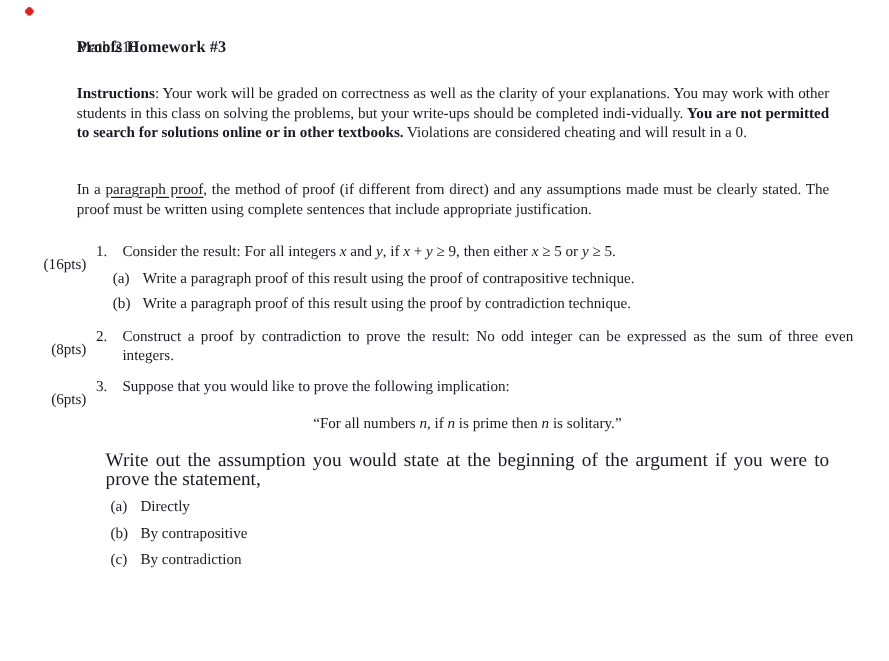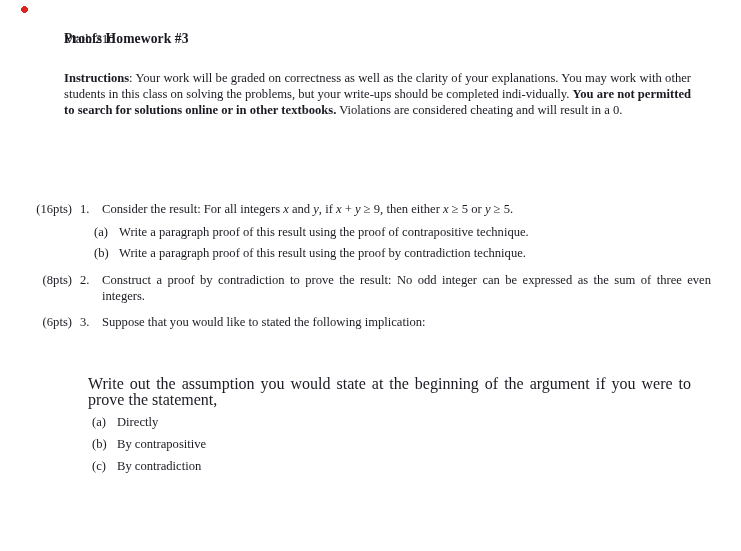--- a/index.html
+++ b/index.html
@@ -92,21 +92,21 @@
 
   
   .problem {
     position: absolute;
     font-size: 12.6px;
     line-height: 16.1px;
   }
   .pts {
     position: absolute;
     left: 0;
-    top: 0;
+    top: 11px;
     width: 58px;
     text-align: right;
     white-space: nowrap;
   }
   .qnum {
     position: absolute;
     left: 66px;
     top: 0;
     width: 16px;
     text-align: left;
@@ -193,20 +193,21 @@
 
   <div class="red-mark"></div>
 
   <div class="header-row">
     <span class="course-code">Math 210</span>
     <span class="doc-title">Proofs Homework #3</span>
   </div>
 
   <div class="block instructions"><b>Instructions</b><span>: </span><span>Your work will be graded on correctness as well as the clarity of your explanations. You may work with other students in this class on solving the problems, but your write-ups should be completed indi-vidually. </span><b>You are not permitted to search for solutions online or in other textbooks.</b><span> Violations are considered cheating and will result in a 0.</span></div>
 
+  <div class="block para-proof"><span>In a </span><u>paragraph proof</u><span>, the method of proof (if different from direct) and any assumptions made must be clearly stated. The proof must be written using complete sentences that include appropriate justification.</span></div>
 
   <div class="problem" id="problem-1">
     <span class="pts">(16pts)</span>
     <span class="qnum">1.</span>
     <span class="qbody"><span>Consider the result: For all integers </span><span class="mv">x</span><span> and </span><span class="mv">y</span><span>, if </span><span class="mv">x</span><span> + </span><span class="mv">y</span><span> ≥ 9, then either </span><span class="mv">x</span><span> ≥ 5 or </span><span class="mv">y</span><span> ≥ 5.</span></span>
   </div>
 
   <div class="subitem" id="q1-sub-a">
     <span class="sublabel">(a)</span>
     <span class="subtext">Write a paragraph proof of this result using the proof of contrapositive technique.</span>
@@ -218,23 +219,24 @@
 
   <div class="problem" id="problem-2">
     <span class="pts">(8pts)</span>
     <span class="qnum">2.</span>
     <span class="qbody">Construct a proof by contradiction to prove the result: No odd integer can be expressed as the sum of three even integers.</span>
   </div>
 
   <div class="problem" id="problem-3">
     <span class="pts">(6pts)</span>
     <span class="qnum">3.</span>
-    <span class="qbody">Suppose that you would like to stated the following implication:</span>
-  </div>
-
+    <span class="qbody">Suppose that you would like to prove the following implication:</span>
+  </div>
+
+  <div class="display-quote"><span>“For all numbers </span><span class="mv">n</span><span>, if </span><span class="mv">n</span><span> is prime then </span><span class="mv">n</span><span> is solitary.”</span></div>
 
   <div class="assumption">Write out the assumption you would state at the beginning of the argument if you were to prove the statement,</div>
 
   <div class="subitem" id="q3-sub-a">
     <span class="sublabel">(a)</span>
     <span class="subtext">Directly</span>
   </div>
   <div class="subitem" id="q3-sub-b">
     <span class="sublabel">(b)</span>
     <span class="subtext">By contrapositive</span>

